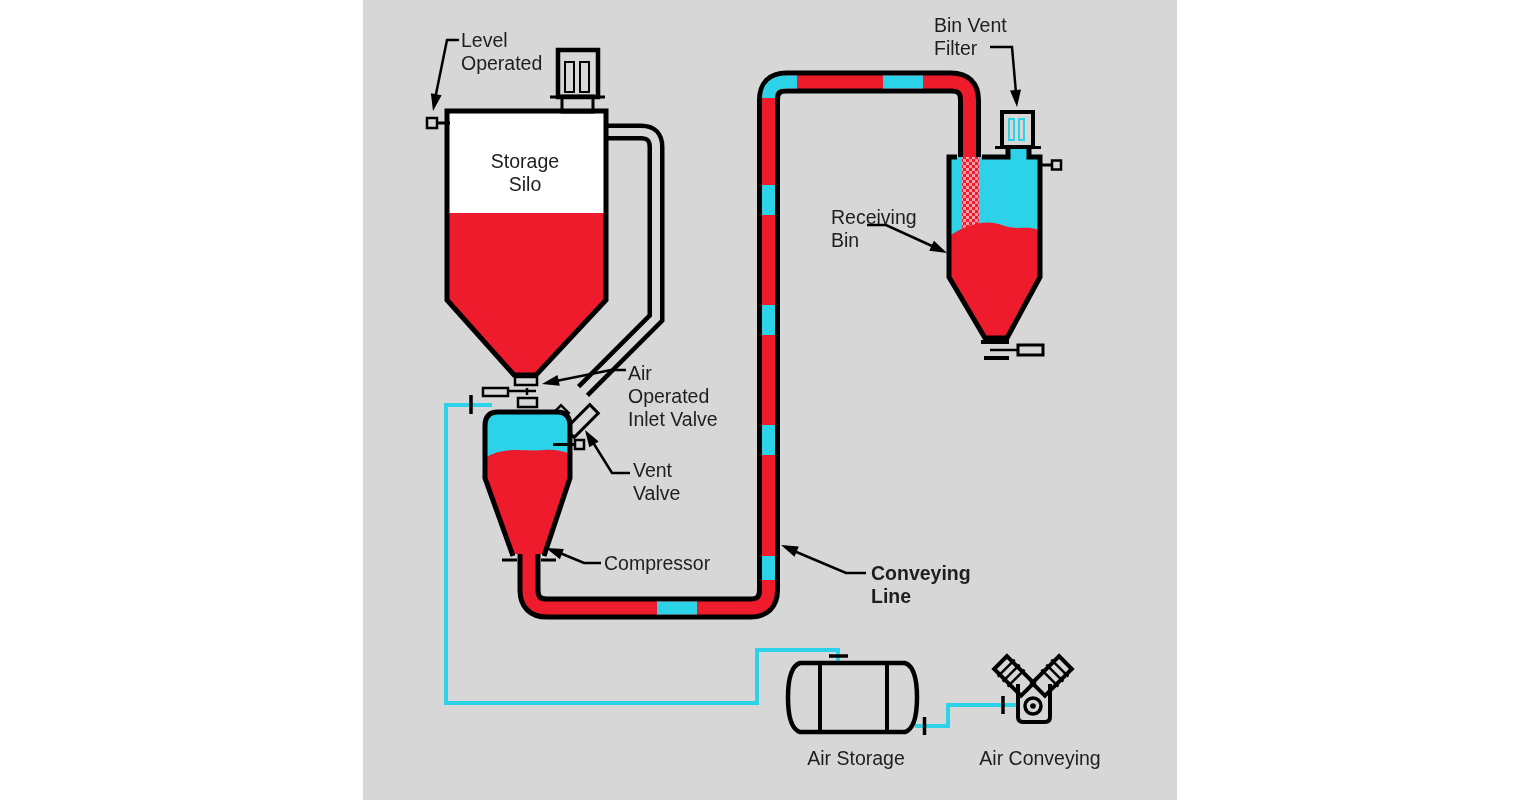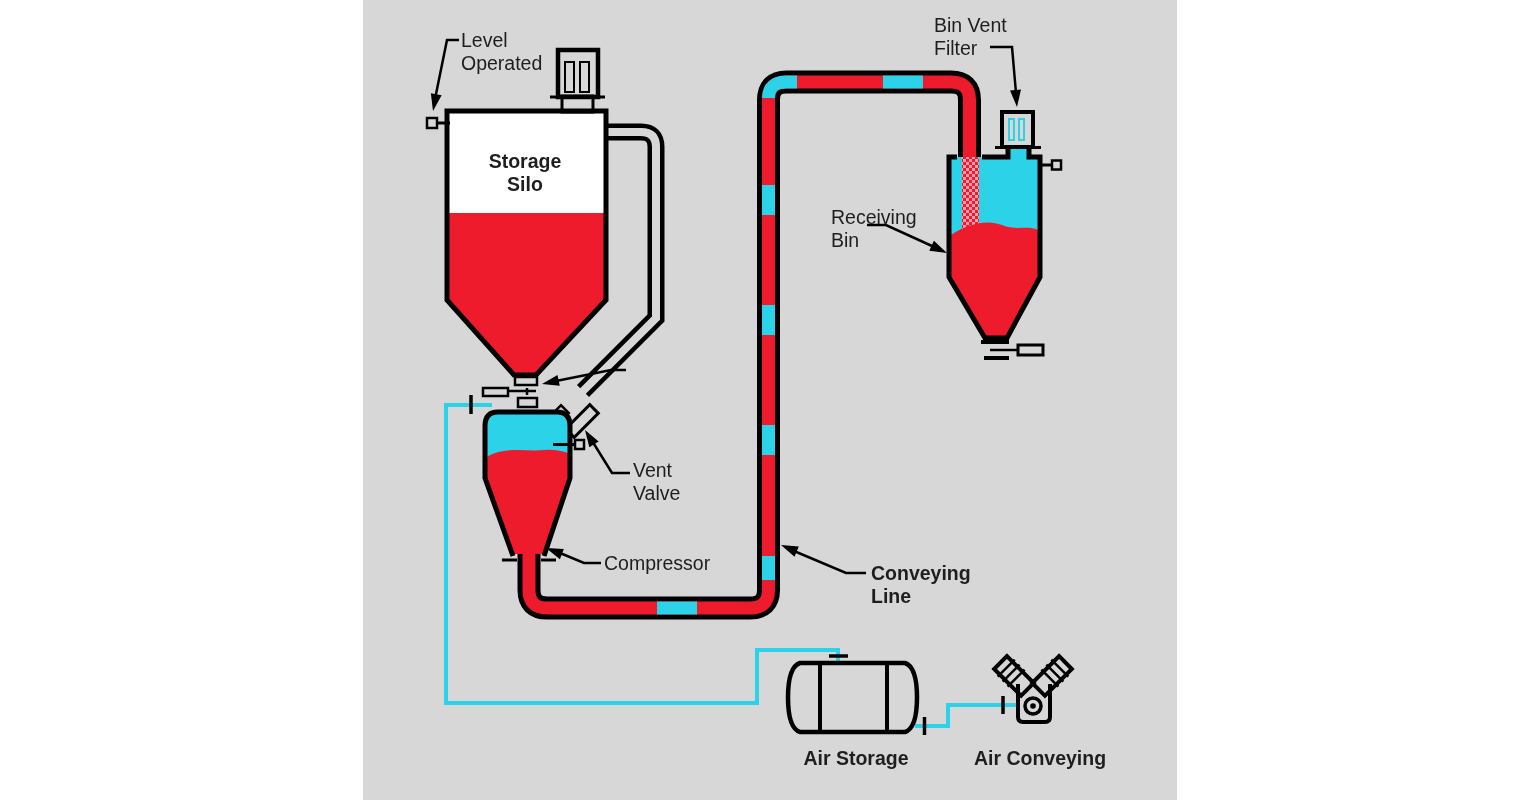--- a/index.html
+++ b/index.html
@@ -1,21 +1,21 @@
 <!DOCTYPE html>
 <html style="--background: #ffffff; --panel: #d7d7d7; --outline: #000000; --material-red: #ee1b2d; --air-cyan: #2cd2e8; --filter-cyan: #cdeef6; --speckle-pink: #ff9dab; --label-text: #1e1e20;"><head>
 <meta charset="utf-8">
 <style>
   html,body{margin:0;padding:0;background:#fff;}
   #stage{position:relative;width:1540px;height:800px;background:var(--background,#fff);overflow:hidden;
          font-family:"Liberation Sans",sans-serif;}
   #diagram-svg{position:absolute;left:0;top:0;}
   .lbl{position:absolute;color:var(--label-text,#1e1e20);font-size:19.5px;line-height:23px;white-space:nowrap;}
   .lbl span{display:block;}
-  .lbl.center{text-align:center;font-weight:bold;}
+  .lbl.center{text-align:center;}
   
   .fill-panel{fill:var(--panel);}
   .fill-red{fill:var(--material-red);}
   .fill-cyan{fill:var(--air-cyan);}
   .fill-white{fill:#ffffff;}
   .fill-filter{fill:var(--filter-cyan);}
   .stroke-black{stroke:var(--outline);fill:none;}
   .stroke-red{stroke:var(--material-red);fill:none;}
   .stroke-cyan{stroke:var(--air-cyan);fill:none;}
   .stroke-panel{stroke:var(--panel);fill:none;}
@@ -179,20 +179,25 @@
 </svg>
 
   <div class="lbl" style="left:461px;top:29px;">
     <span>Level</span>
     <span>Operated</span>
   </div>
   <div class="lbl center" style="left:455px;top:150px;width:140px;">
     <span>Storage</span>
     <span>Silo</span>
   </div>
+  <div class="lbl" style="left:628px;top:362px;">
+    <span>Air</span>
+    <span>Operated</span>
+    <span>Inlet Valve</span>
+  </div>
   <div class="lbl" style="left:633px;top:459px;">
     <span>Vent</span>
     <span>Valve</span>
   </div>
   <div class="lbl" style="left:604px;top:552px;">
     <span>Compressor</span>
   </div>
   <div class="lbl" style="left:871px;top:562px;font-weight:bold;">
     <span>Conveying</span>
     <span>Line</span>

